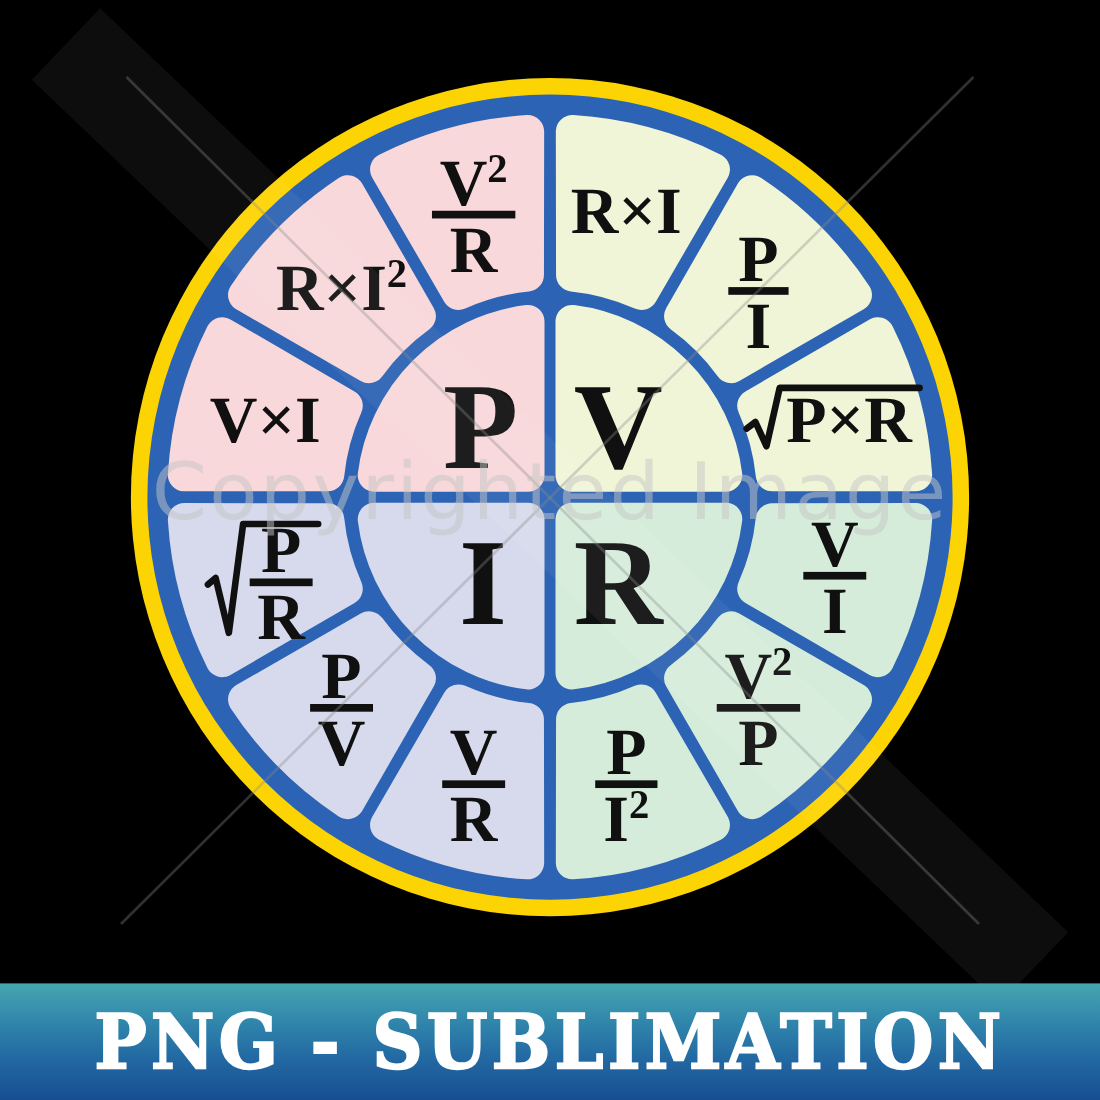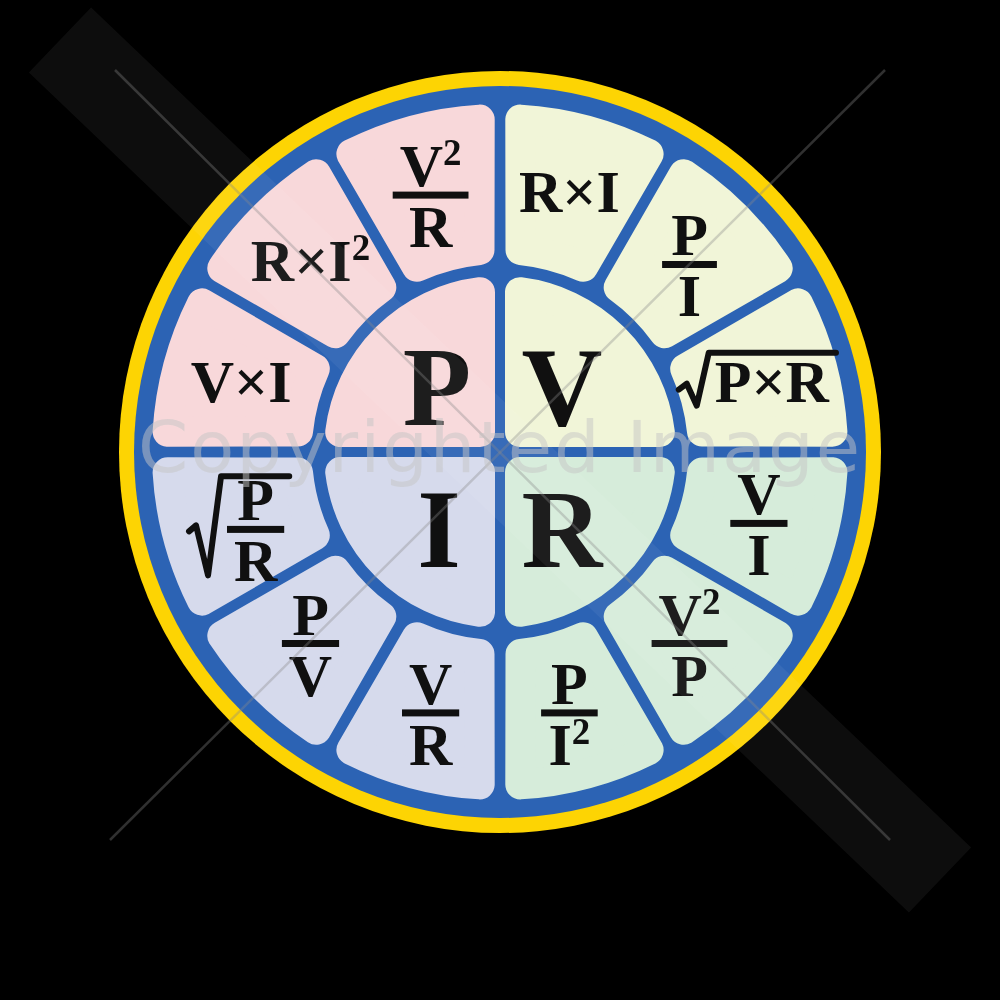--- a/index.html
+++ b/index.html
@@ -133,13 +133,16 @@
           </g>
         </g>
       </g>
       <g>
         <line x1="60" y1="40" x2="940" y2="880" stroke="#ffffff" stroke-width="90" opacity="0.05"></line>
         <line x1="115" y1="70" x2="890" y2="840" stroke="#8a8a8a" stroke-width="2.5" opacity="0.35"></line>
         <line x1="885" y1="70" x2="110" y2="840" stroke="#8a8a8a" stroke-width="2.5" opacity="0.35"></line>
         <text x="500" y="472" text-anchor="middle" font-family="&quot;DejaVu Sans&quot;,sans-serif" font-size="72" fill="#c6c6c6" opacity="0.5" letter-spacing="2">Copyrighted Image</text>
       </g>
     </svg>
+  <div class="banner">
+    <span class="banner-text">PNG - SUBLIMATION</span>
+  </div>
 </div>
 
 </body></html>

